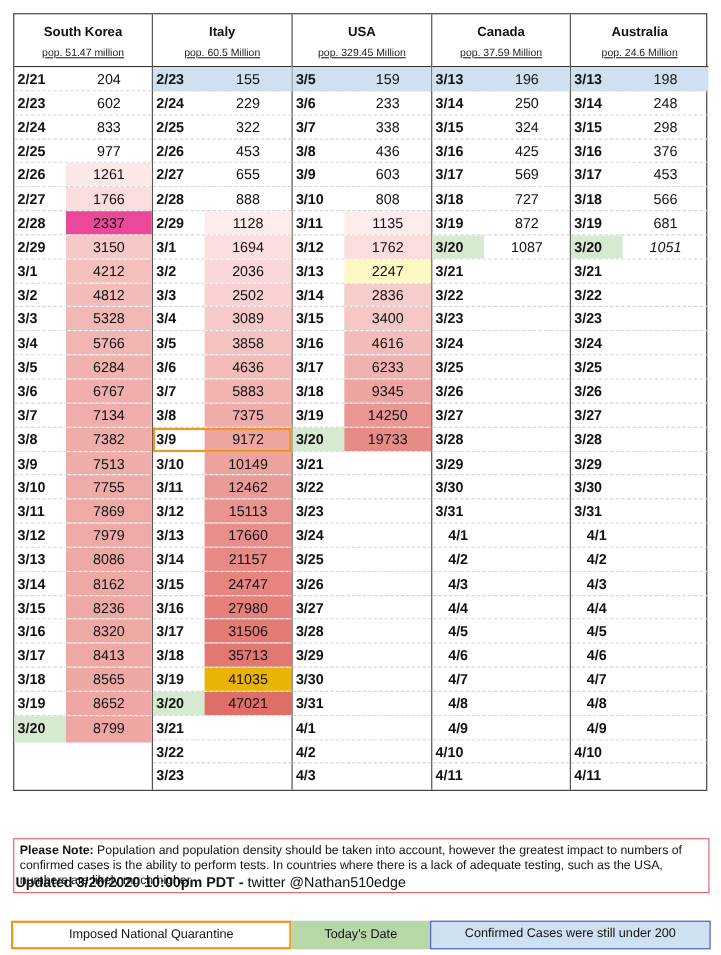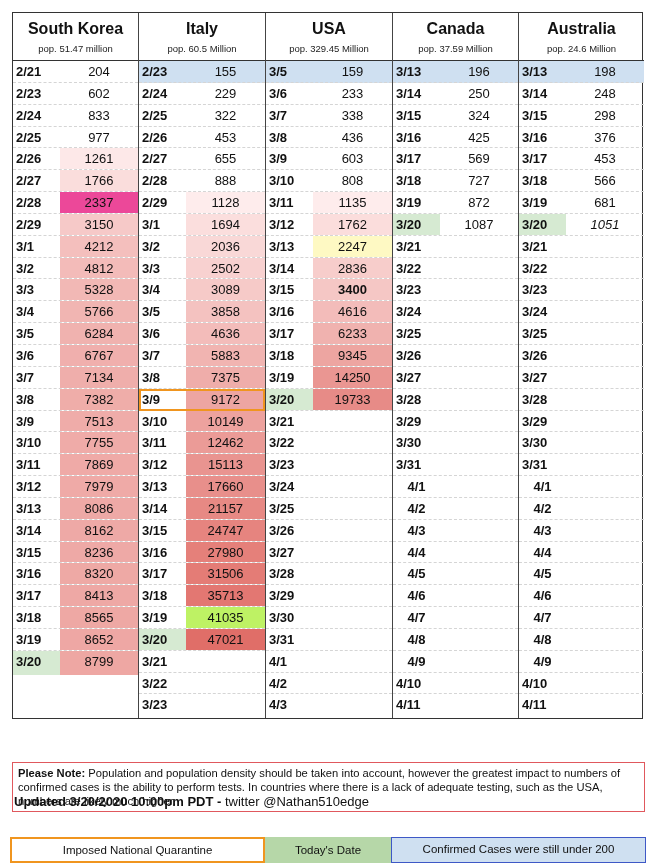--- a/index.html
+++ b/index.html
@@ -1,22 +1,22 @@
 <!DOCTYPE html>
 <html><head>
 <meta charset="utf-8">
 <style>
   html, body { margin: 0; padding: 0; background: #ffffff; }
   body { width: 655px; height: 868px; position: relative; font-family: "Liberation Sans", sans-serif; color: #111; overflow: hidden; }
   .table { position: absolute; left: 12px; top: 12px; width: 631px; border: 1.5px solid #333; display: flex; box-sizing: border-box; }
   .col { flex: 0 0 auto; box-sizing: border-box; border-right: 1.5px solid #444; }
   .col:last-child { border-right: none; }
   .head { height: 48px; border-bottom: 1.5px solid #333; text-align: center; box-sizing: border-box; }
-  .head .name { font-weight: bold; font-size: 16px; padding-top: 4px; height: 24px; line-height: 24px; }
-  .head .pop { font-size: 9.5px; color: #222; margin-top: 2px; }
+  .head .name { font-weight: bold; font-size: 12px; padding-top: 4px; height: 24px; line-height: 24px; }
+  .head .pop { font-size: 9.5px; color: #222; margin-top: 2px; text-decoration: underline; }
   .row { display: flex; height: 21.85px; border-bottom: 1px dashed #d5d5d5; box-sizing: border-box; }
   .row:last-child { border-bottom: none; }
   .row.tall { height: 24px; }
   .d { width: 47px; flex: 0 0 47px; font-weight: bold; font-size: 13px; line-height: 21px; padding-left: 3px; box-sizing: border-box; }
   .d.c { text-align: center; padding-left: 0; }
   .v { flex: 1; text-align: center; font-size: 13px; line-height: 21px; }
   .v.it { font-style: italic; }
   .row.under200 { background: #cfe0f1; }
   .d.today { background: #d6ead2; }
   .row.quarantine { outline: 2.5px solid #f0951f; outline-offset: -2px; position: relative; z-index: 2; }
@@ -252,21 +252,21 @@
       <div class="row">
         <div class="d">3/17</div>
         <div class="v" style="background: rgb(228, 124, 118);">31506</div>
       </div>
       <div class="row">
         <div class="d">3/18</div>
         <div class="v" style="background: rgb(227, 119, 114);">35713</div>
       </div>
       <div class="row">
         <div class="d">3/19</div>
-        <div class="v" style="background: #bef264;">41035</div>
+        <div class="v" style="background: #eab308;">41035</div>
       </div>
       <div class="row">
         <div class="d today">3/20</div>
         <div class="v" style="background: rgb(224, 110, 104);">47021</div>
       </div>
       <div class="row">
         <div class="d">3/21</div>
         <div class="v"></div>
       </div>
       <div class="row">
@@ -318,21 +318,21 @@
       <div class="row">
         <div class="d">3/13</div>
         <div class="v" style="background: #fef9c3;">2247</div>
       </div>
       <div class="row">
         <div class="d">3/14</div>
         <div class="v" style="background: rgb(247, 205, 203);">2836</div>
       </div>
       <div class="row">
         <div class="d">3/15</div>
-        <div class="v" style="background: rgb(245, 199, 197); font-weight: bold;">3400</div>
+        <div class="v" style="background: rgb(245, 199, 197);">3400</div>
       </div>
       <div class="row">
         <div class="d">3/16</div>
         <div class="v" style="background: rgb(243, 188, 186);">4616</div>
       </div>
       <div class="row">
         <div class="d">3/17</div>
         <div class="v" style="background: rgb(240, 178, 175);">6233</div>
       </div>
       <div class="row">

